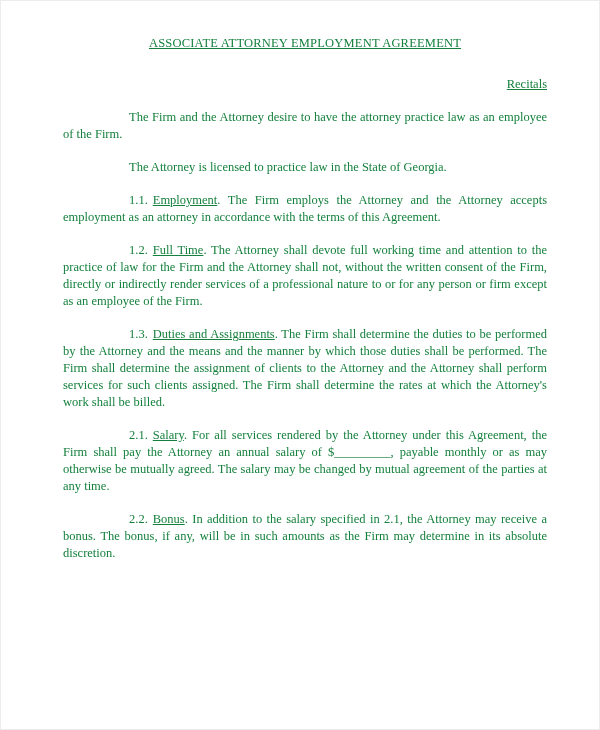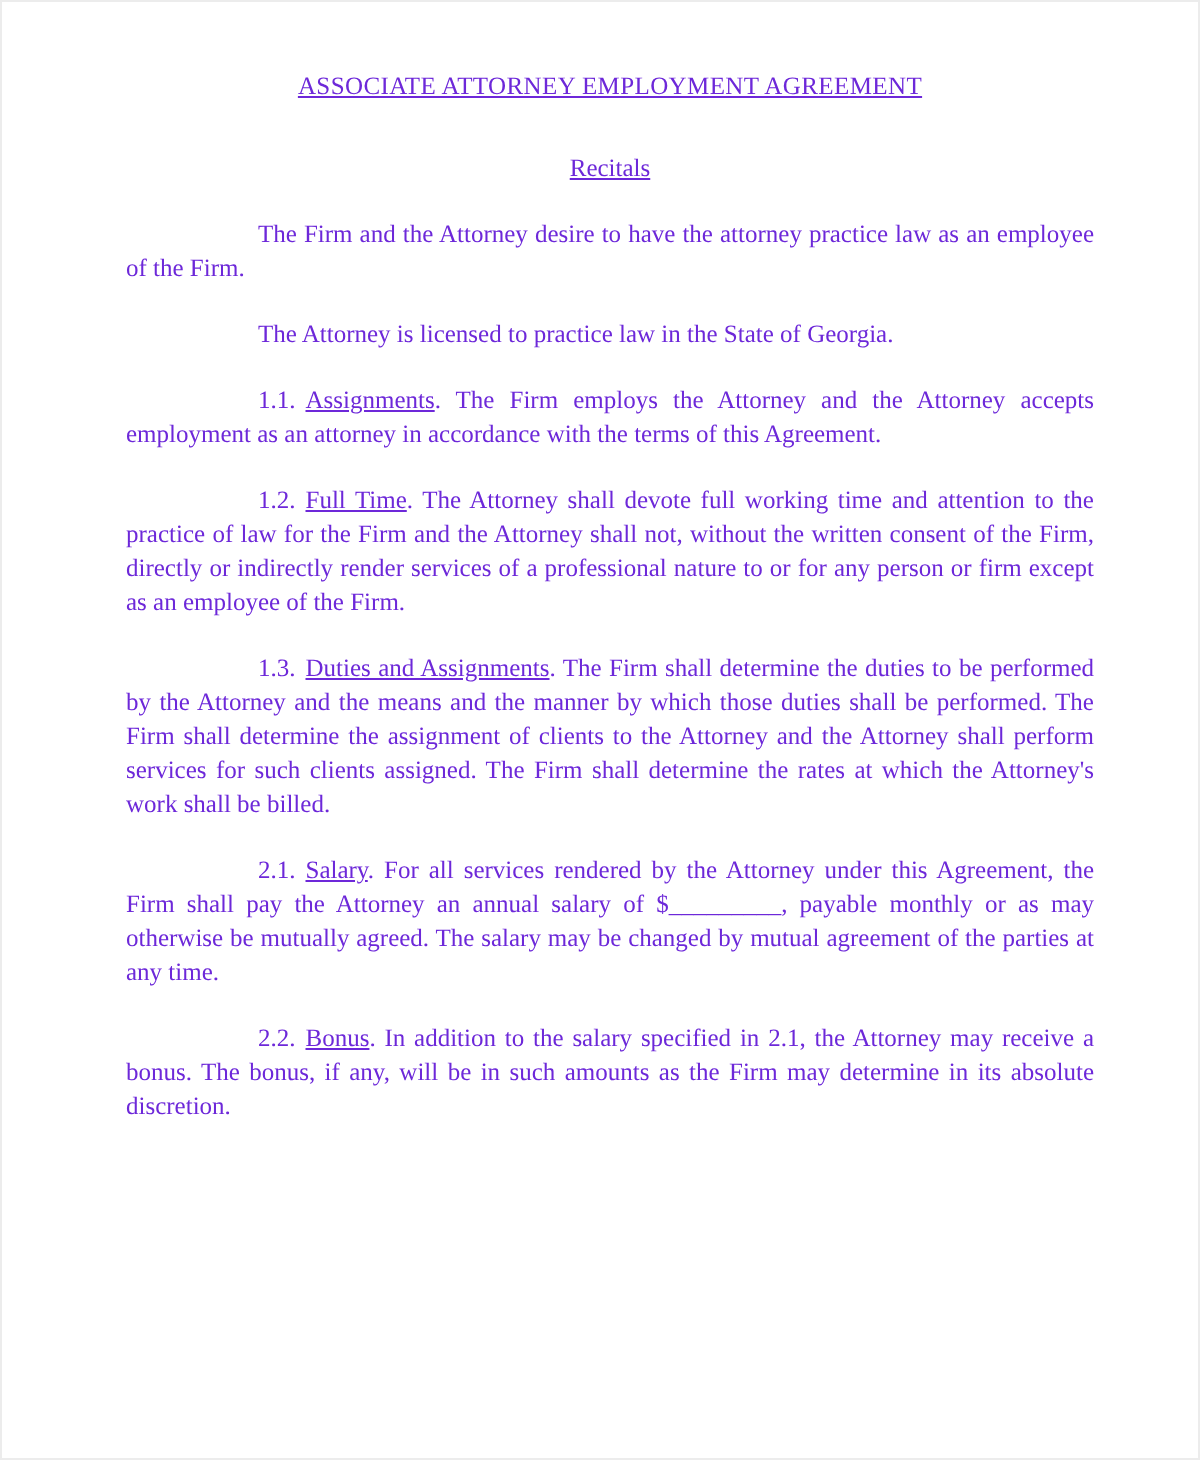--- a/index.html
+++ b/index.html
@@ -10,38 +10,38 @@
   .page {
     width: 600px;
     height: 730px;
     box-sizing: border-box;
     background: #ffffff;
     border: 1px solid #ececec;
     padding: 34px 52px 20px 62px;
     font-family: "Liberation Serif", "DejaVu Serif", serif;
     font-size: 12.5px;
     line-height: 17px;
-    color: #6d28d9;
+    color: #15803d;
     overflow: hidden;
   }
   .doc-title {
     text-align: center;
     margin: 0 0 24px 0;
     font-size: 12.5px;
     font-weight: normal;
     letter-spacing: 0.2px;
   }
   .doc-title span { text-decoration: underline; }
   p.para {
     margin: 0 0 16px 0;
     text-align: justify;
     text-indent: 66px;
   }
   p.centered {
-    text-align: center;
+    text-align: right;
     text-indent: 0;
     margin: 12px 0 16px 0;
   }
   .u { text-decoration: underline; }
   .clause-num { margin-right: 5px; }
 </style>
 </head>
 <body>
 
 <div class="page">
@@ -52,21 +52,21 @@
 
 
   <p class="centered">
     <span class="u">Recitals</span>
   </p>
 
   <p class="para">The Firm and the Attorney desire to have the attorney practice law as an employee of the Firm.</p>
   <p class="para">The Attorney is licensed to practice law in the State of Georgia.</p>
 
 
-  <p class="para"><span class="clause-num">1.1.</span><span class="u">Assignments</span><span>.  The Firm employs the Attorney and the Attorney accepts employment as an attorney in accordance with the terms of this Agreement.</span></p>
+  <p class="para"><span class="clause-num">1.1.</span><span class="u">Employment</span><span>.  The Firm employs the Attorney and the Attorney accepts employment as an attorney in accordance with the terms of this Agreement.</span></p>
 
   <p class="para"><span class="clause-num">1.2.</span><span class="u">Full Time</span><span>.  The Attorney shall devote full working time and attention to the practice of law for the Firm and the Attorney shall not, without the written consent of the Firm, directly or indirectly render services of a professional nature to or for any person or firm except as an employee of the Firm.</span></p>
 
   <p class="para"><span class="clause-num">1.3.</span><span class="u">Duties and Assignments</span><span>.  The Firm shall determine the duties to be performed by the Attorney and the means and the manner by which those duties shall be performed.  The Firm shall determine the assignment of clients to the Attorney and the Attorney shall perform services for such clients assigned.  The Firm shall determine the rates at which the Attorney's work shall be billed.</span></p>
 
 
   <p class="para"><span class="clause-num">2.1.</span><span class="u">Salary</span><span>.  For all services rendered by the Attorney under this Agreement, the Firm shall pay the Attorney an annual salary of $_________, payable monthly or as may otherwise be mutually agreed.  The salary may be changed by mutual agreement of the parties at any time.</span></p>
 
   <p class="para"><span class="clause-num">2.2.</span><span class="u">Bonus</span><span>.  In addition to the salary specified in 2.1, the Attorney may receive a bonus.  The bonus, if any, will be in such amounts as the Firm may determine in its absolute discretion.</span></p>
 

